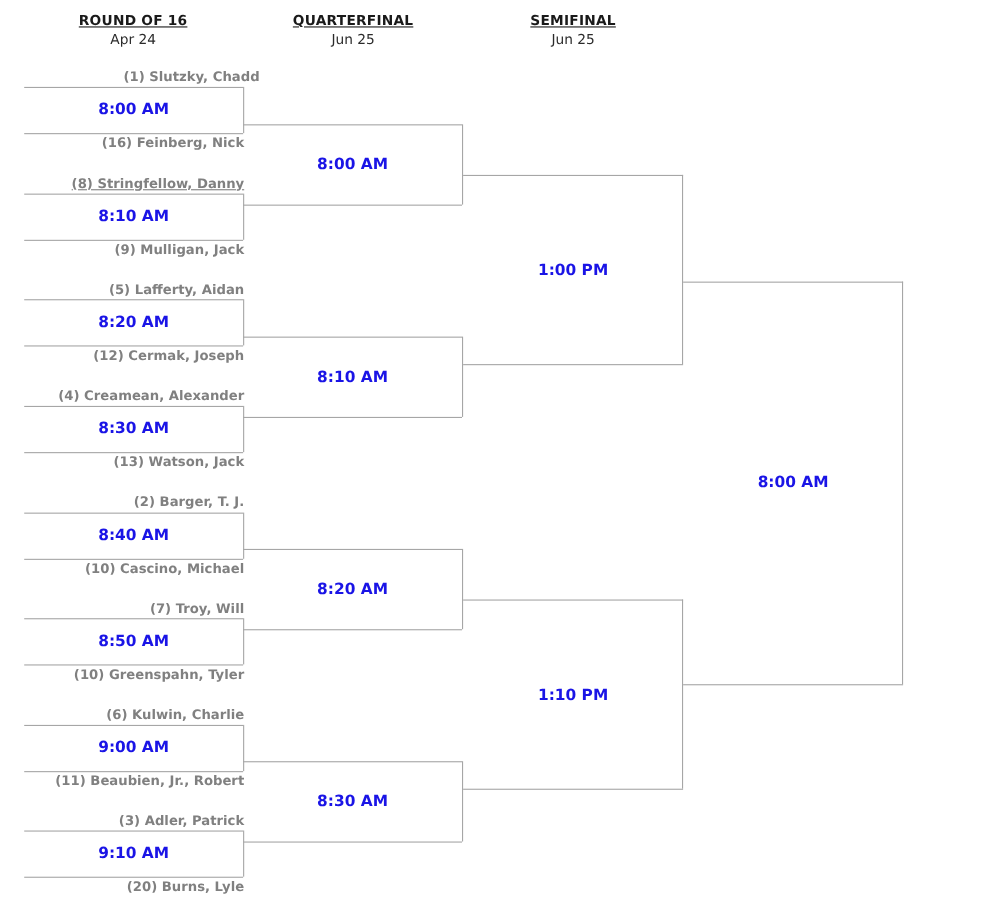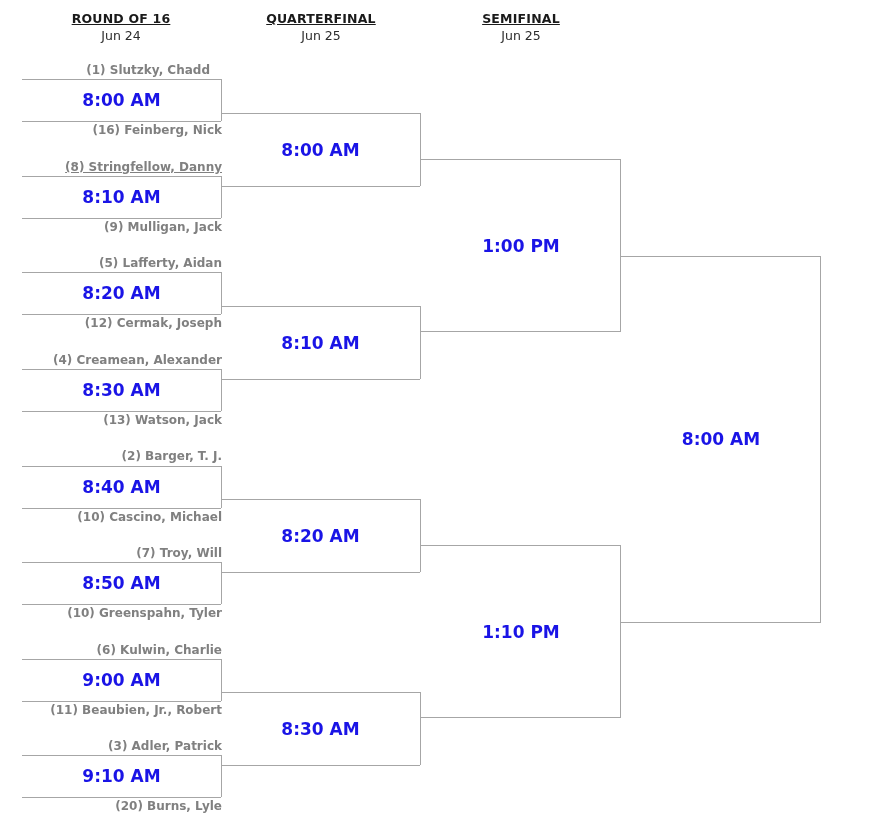--- a/index.html
+++ b/index.html
@@ -51,21 +51,21 @@
     font-weight: bold;
     color: #808080;
     white-space: nowrap;
     text-align: right;
     line-height: 14px;
   }
 
   
   .match-time {
     position: absolute;
-    font-size: 17px;
+    font-size: 14px;
     font-weight: bold;
     color: #1a14e6;
     white-space: nowrap;
     text-align: center;
     line-height: 14px;
   }
 
   
   .hline {
     position: absolute;
@@ -78,32 +78,32 @@
     border-left: 1px solid #a6a6a6;
   }
 </style>
 </head>
 <body>
 
 <div id="bracket-root">
 
   <div class="round-header" style="left:21px; top:8px; width:200px;">
     <span class="round-title">ROUND OF 16</span>
-    <span class="round-date">Jun 24</span>
+    <span class="round-date">Apr 24</span>
   </div>
   <div class="round-header" style="left:221px; top:8px; width:200px;">
     <span class="round-title">QUARTERFINAL</span>
     <span class="round-date">Jun 25</span>
   </div>
   <div class="round-header" style="left:421px; top:8px; width:200px;">
     <span class="round-title">SEMIFINAL</span>
     <span class="round-date">Jun 25</span>
   </div>
 
-  <div class="competitor" style="left:10px; top:63px;  width:200px;">(1) Slutzky, Chadd</div>
+  <div class="competitor" style="left:36px; top:63px;  width:200px;">(1) Slutzky, Chadd</div>
   <div class="competitor" style="left:22px; top:123px; width:200px;">(16) Feinberg, Nick</div>
   <div class="competitor" style="left:22px; top:160px; width:200px;text-decoration:underline;">(8) Stringfellow, Danny</div>
   <div class="competitor" style="left:22px; top:220px; width:200px;">(9) Mulligan, Jack</div>
   <div class="competitor" style="left:22px; top:256px; width:200px;">(5) Lafferty, Aidan</div>
   <div class="competitor" style="left:22px; top:316px; width:200px;">(12) Cermak, Joseph</div>
   <div class="competitor" style="left:22px; top:353px; width:200px;">(4) Creamean, Alexander</div>
   <div class="competitor" style="left:22px; top:413px; width:200px;">(13) Watson, Jack</div>
   <div class="competitor" style="left:22px; top:449px; width:200px;">(2) Barger, T. J.</div>
   <div class="competitor" style="left:22px; top:510px; width:200px;">(10) Cascino, Michael</div>
   <div class="competitor" style="left:22px; top:546px; width:200px;">(7) Troy, Will</div>

